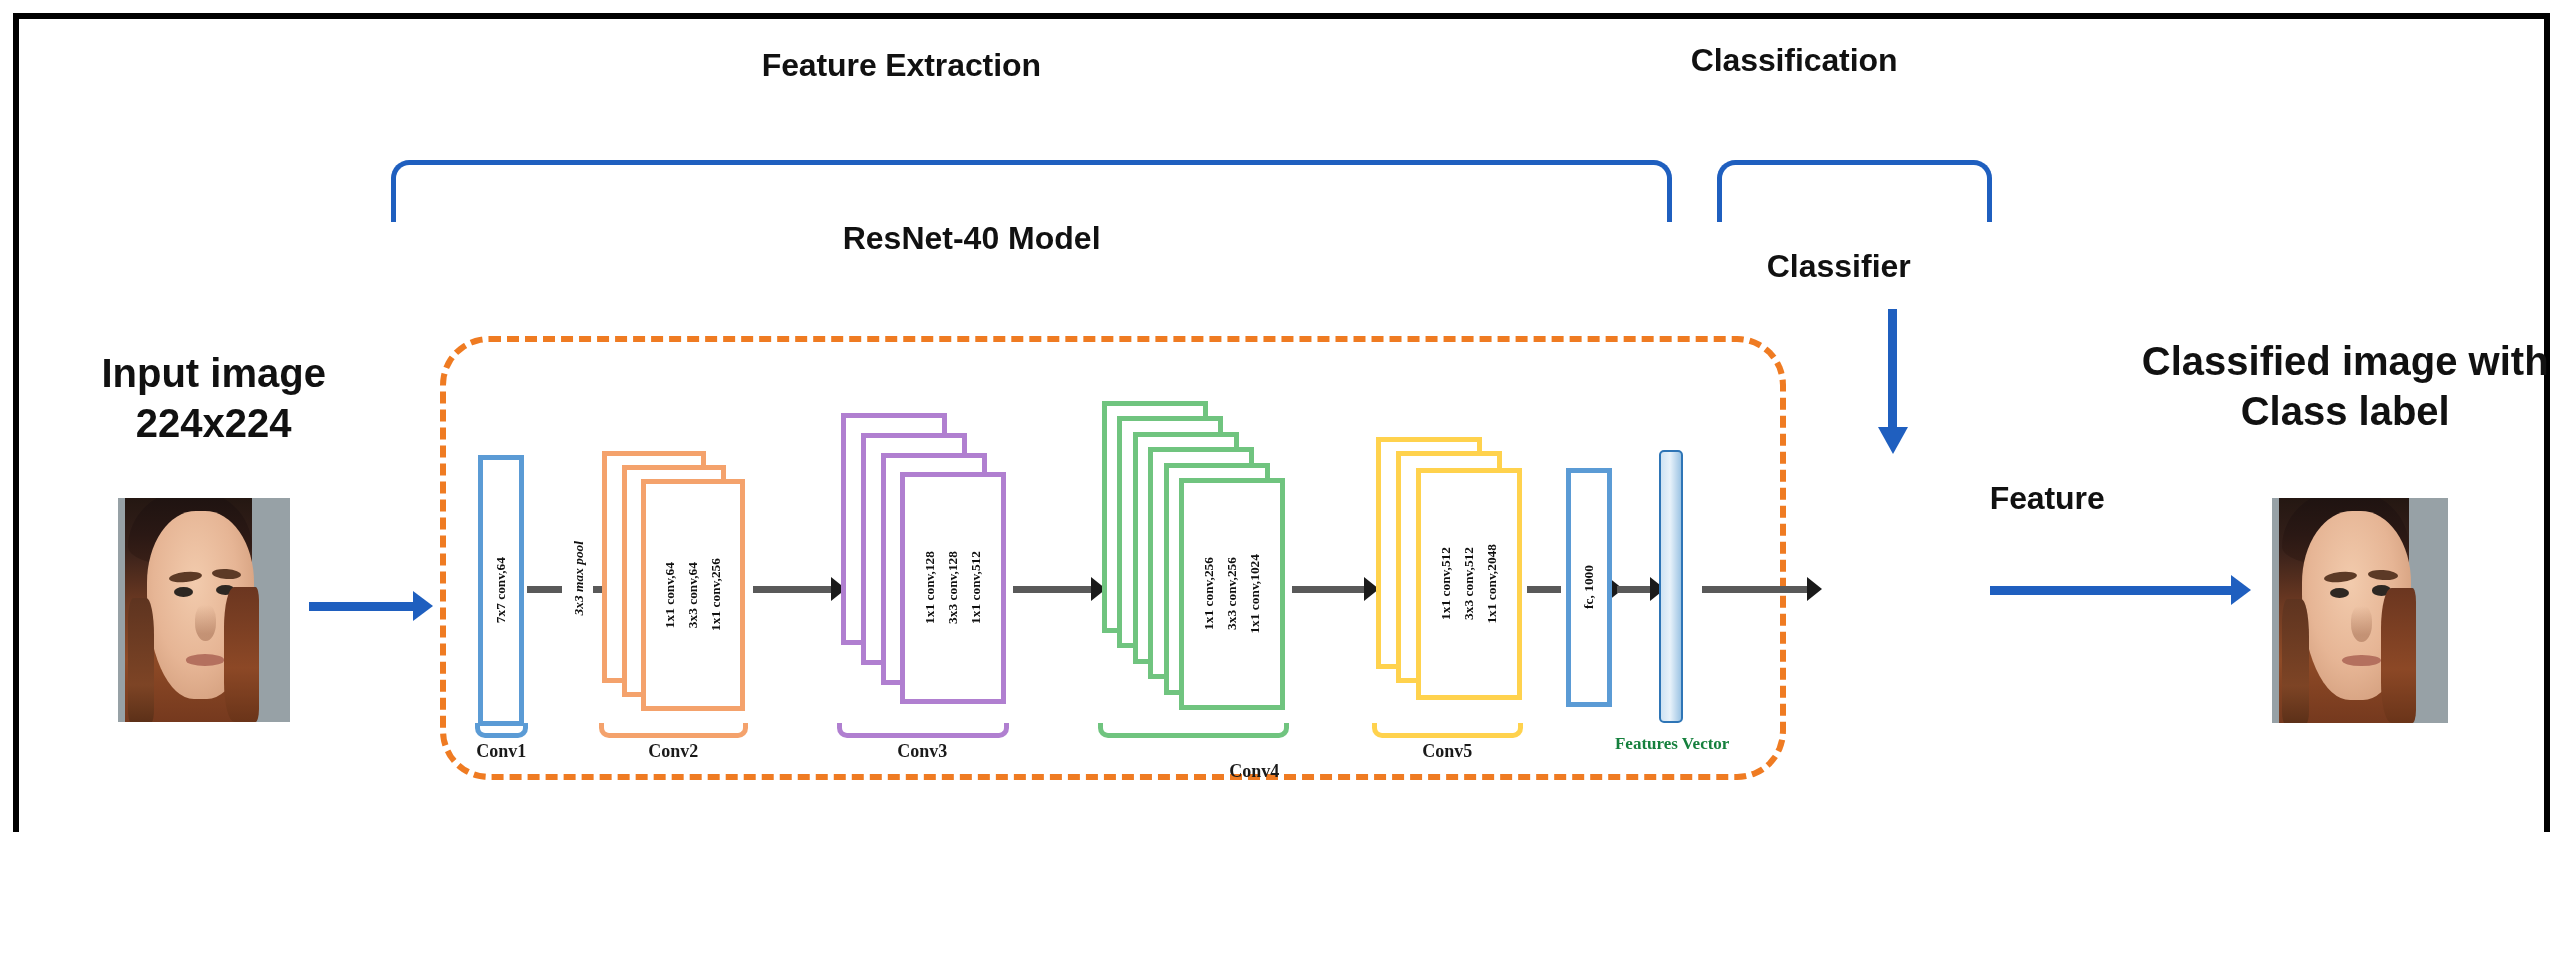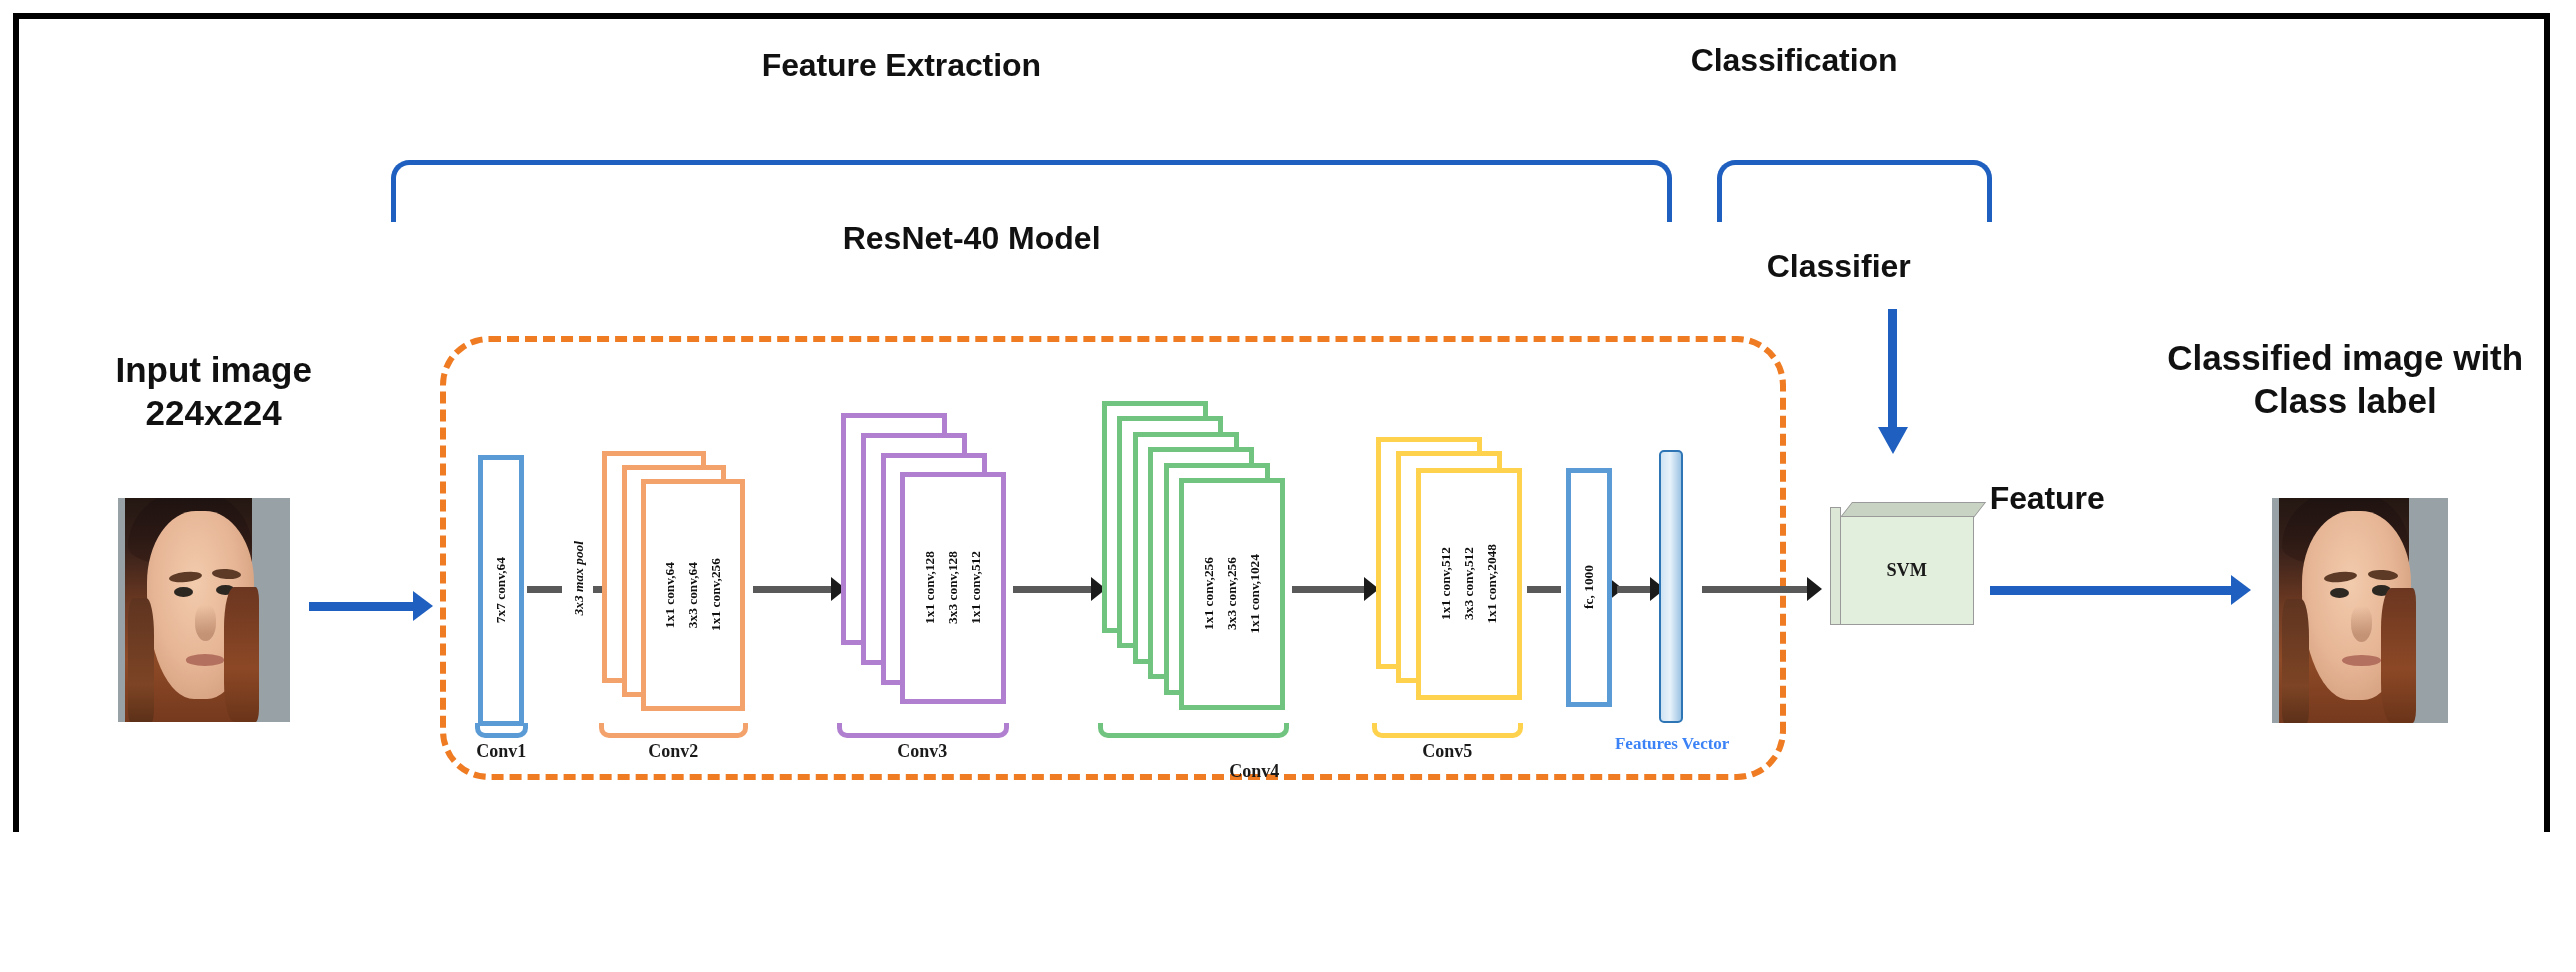--- a/index.html
+++ b/index.html
@@ -35,21 +35,21 @@
     white-space:nowrap;
     letter-spacing:-0.1px;
   }
   .subheading{
     font-size:32px;
     font-weight:700;
     color:#111111;
     white-space:nowrap;
   }
   .sidelabel{
-    font-size:35px;
+    font-size:40px;
     font-weight:700;
     color:#111111;
     line-height:1.25;
     text-align:center;
     white-space:nowrap;
   }
 
   
   .brace{
     position:absolute;
@@ -379,31 +379,24 @@
     <div class="card" style="left:1547px;top:449px;width:46px;height:239px;border-color:#5b9bd5;">
       <div class="labels">
         <span class="vert">fc, 1000</span>
       </div>
     </div>
 
     <div class="arrow" style="left:1598px;top:567px;width:34px;"></div>
 
     <div id="features-bar"></div>
     <div class="abs" style="left:1583px;top:715px;width:141px;font-size:17px;font-weight:700;
-         font-family:'Liberation Serif',serif;color:#3b82f6;text-align:center;white-space:nowrap;">Features Vector</div>
+         font-family:'Liberation Serif',serif;color:#15803d;text-align:center;white-space:nowrap;">Features Vector</div>
 
     <div class="arrow" style="left:1683px;top:567px;width:106px;"></div>
 
-    <div id="svm-box">
-      <div id="svm-top"></div>
-      <div id="svm-side"></div>
-      <div id="svm-face">
-        <span>SVM</span>
-      </div>
-    </div>
 
     <div class="abs heading" style="left:1971px;top:461px;">Feature</div>
 
     <div class="bluearrow" style="left:1971px;top:567px;width:243px;"></div>
 
     <div class="abs sidelabel" style="left:2094px;top:317px;width:465px;">
       <div>Classified image with</div>
       <div>Class label</div>
     </div>
 

